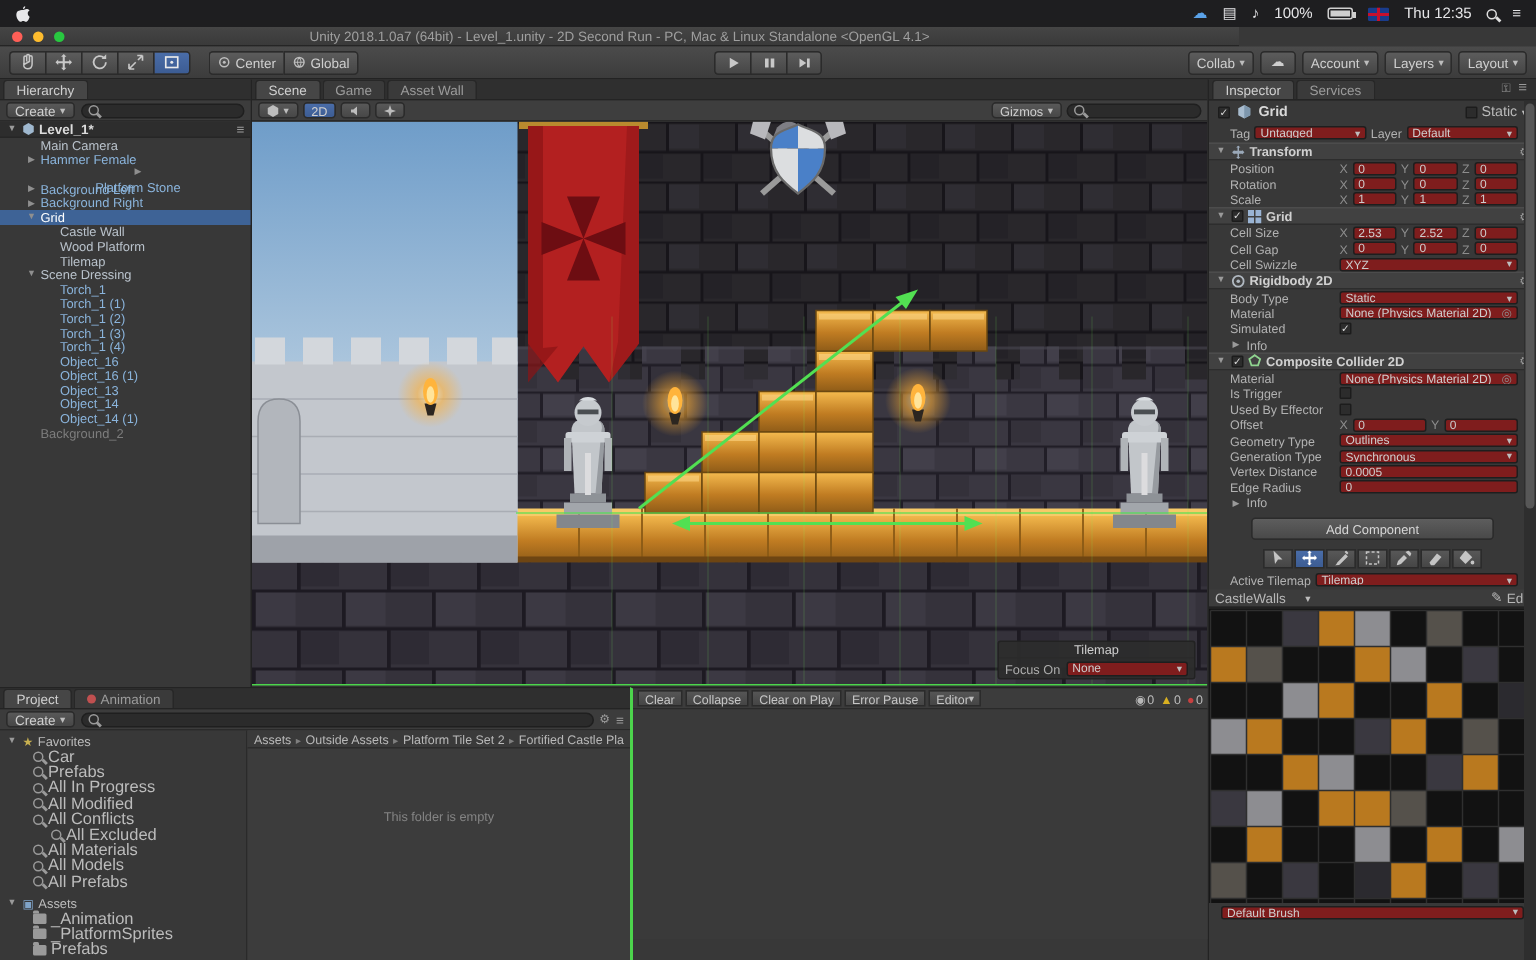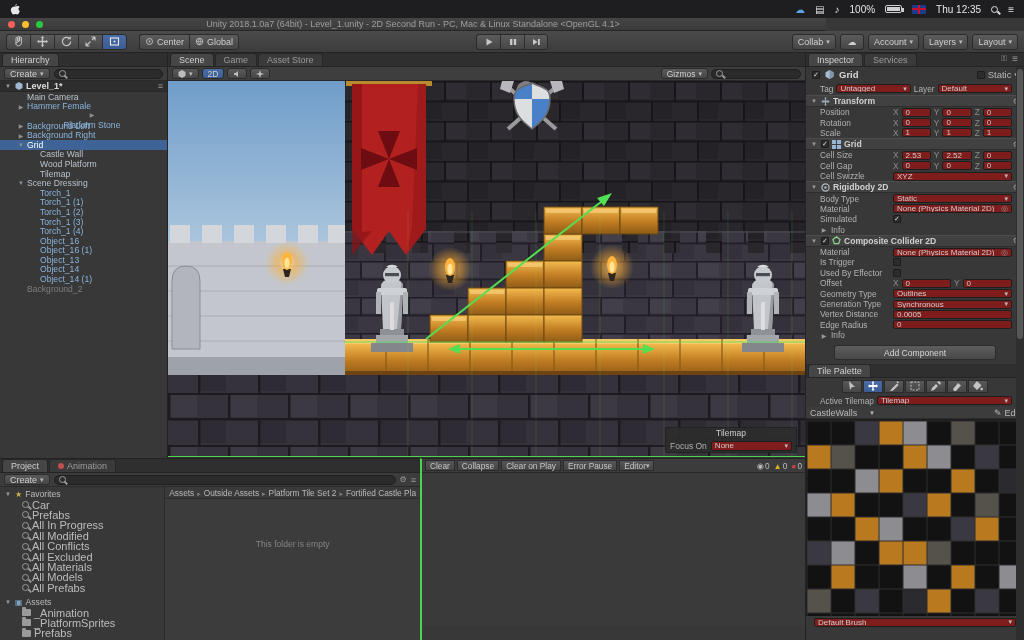--- a/index.html
+++ b/index.html
@@ -344,21 +344,21 @@
 <div id="scenedock" class="abs">
   <div class="tabbar">
 
   <div class="tab active">
         <span>Scene</span>
       </div>
       <div class="tab">
         <span>Game</span>
       </div>
       <div class="tab">
-        <span>Asset Store</span>
+        <span>Asset Wall</span>
       </div>
     </div>
   <div id="scenebar">
     <div class="chip">
         <svg width="8" height="8">
           <path d="M4 0l3.5 2v4L4 8 .5 6V2z" fill="#bdbdbd"></path>
         </svg>
         <span class="dd-arrow">▾</span>
       </div>
     <div class="chip" style="background:linear-gradient(#4a6da8,#3c5c93)">
@@ -851,25 +851,20 @@
     </div>
   <div class="irow">
       <span class="fold">▶</span>
       <span>Info</span>
     </div>
 
   <div id="addcomp">
       <span>Add Component</span>
     </div>
 
-  <div class="tabbar">
-    <div class="tab active">
-        <span>Tile Palette</span>
-      </div>
-  </div>
   <div id="tp-tools">
     <div class="tpt">
         <svg width="10" height="10">
           <path d="M2 0l6 6H5l-2 3z" fill="#c4c4c4"></path>
         </svg>
       </div>
     <div class="tpt on">
         <svg width="10" height="10">
           <path d="M5 0l1.5 1.5H5.7v2.6h2.6V3L10 5 8.3 6.7V5.9H5.7v2.6h.8L5 10 3.5 8.5h.8V5.9H1.7v.8L0 5l1.7-1.7v.8h2.6V1.5h-.8z" fill="#fff"></path>
         </svg>
@@ -1038,21 +1033,21 @@
             <span>All In Progress</span>
           </div>
           <div class="pt-row" style="padding-left:22px">
             <span class="mag"></span>
             <span>All Modified</span>
           </div>
           <div class="pt-row" style="padding-left:22px">
             <span class="mag"></span>
             <span>All Conflicts</span>
           </div>
-          <div class="pt-row" style="padding-left:22px">
+          <div class="pt-row" style="padding-left:34px">
             <span class="mag"></span>
             <span>All Excluded</span>
           </div>
           <div class="pt-row" style="padding-left:22px">
             <span class="mag"></span>
             <span>All Materials</span>
           </div>
           <div class="pt-row" style="padding-left:22px">
             <span class="mag"></span>
             <span>All Models</span>

